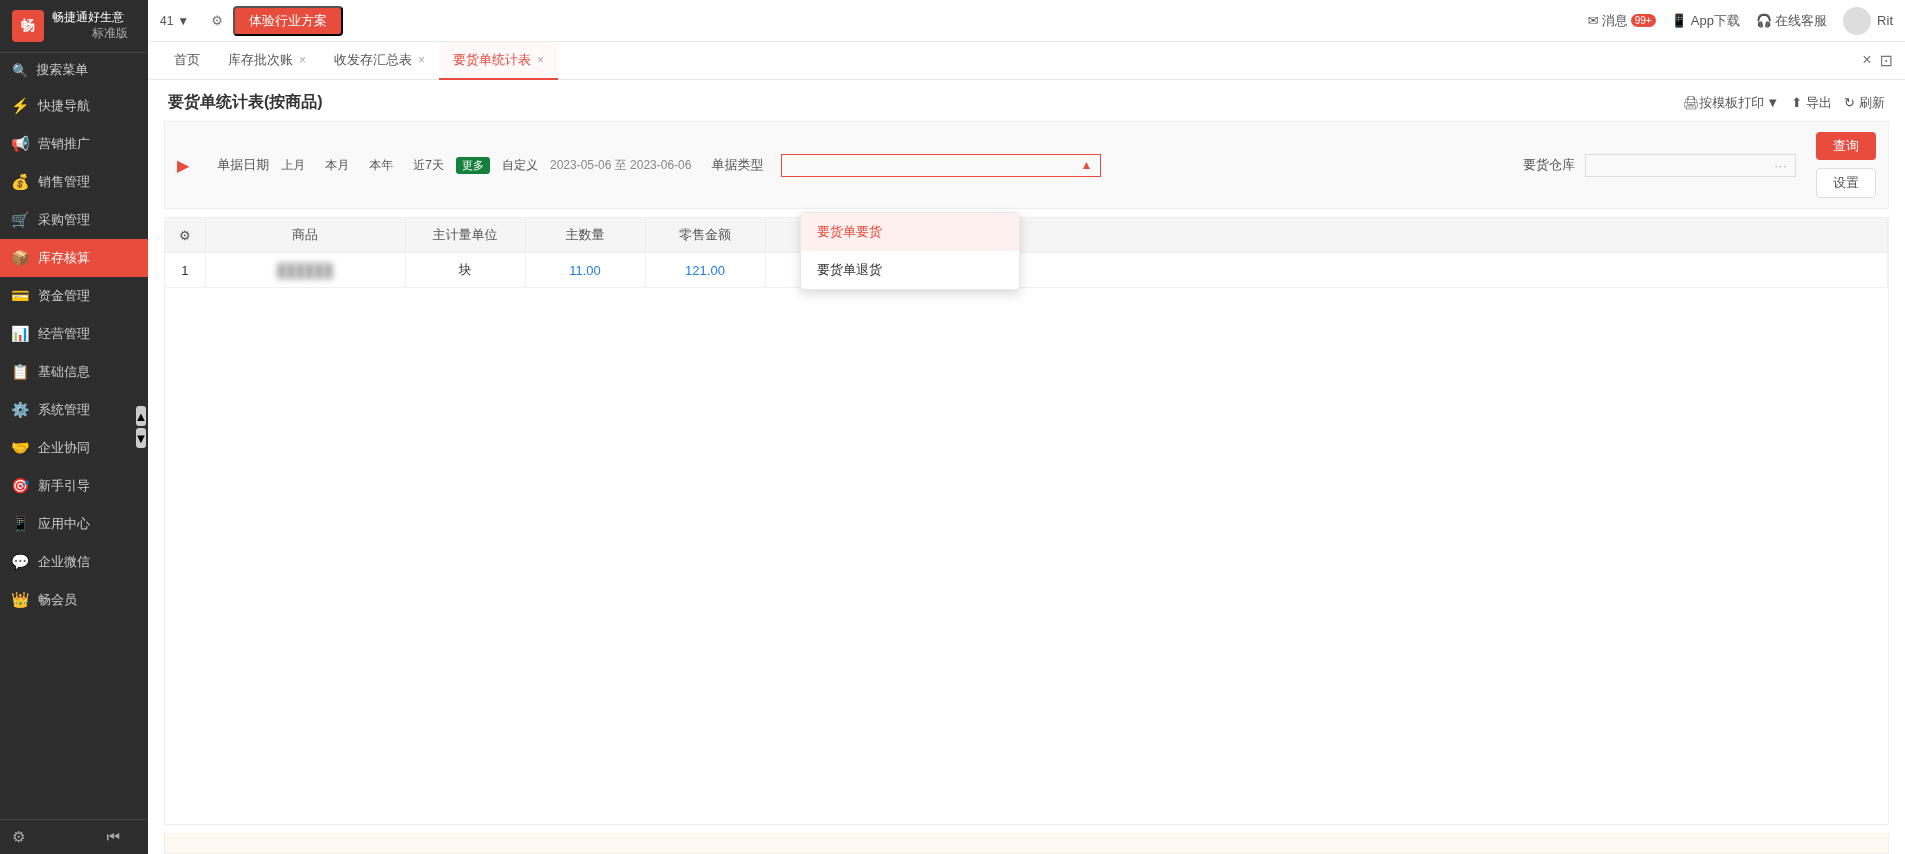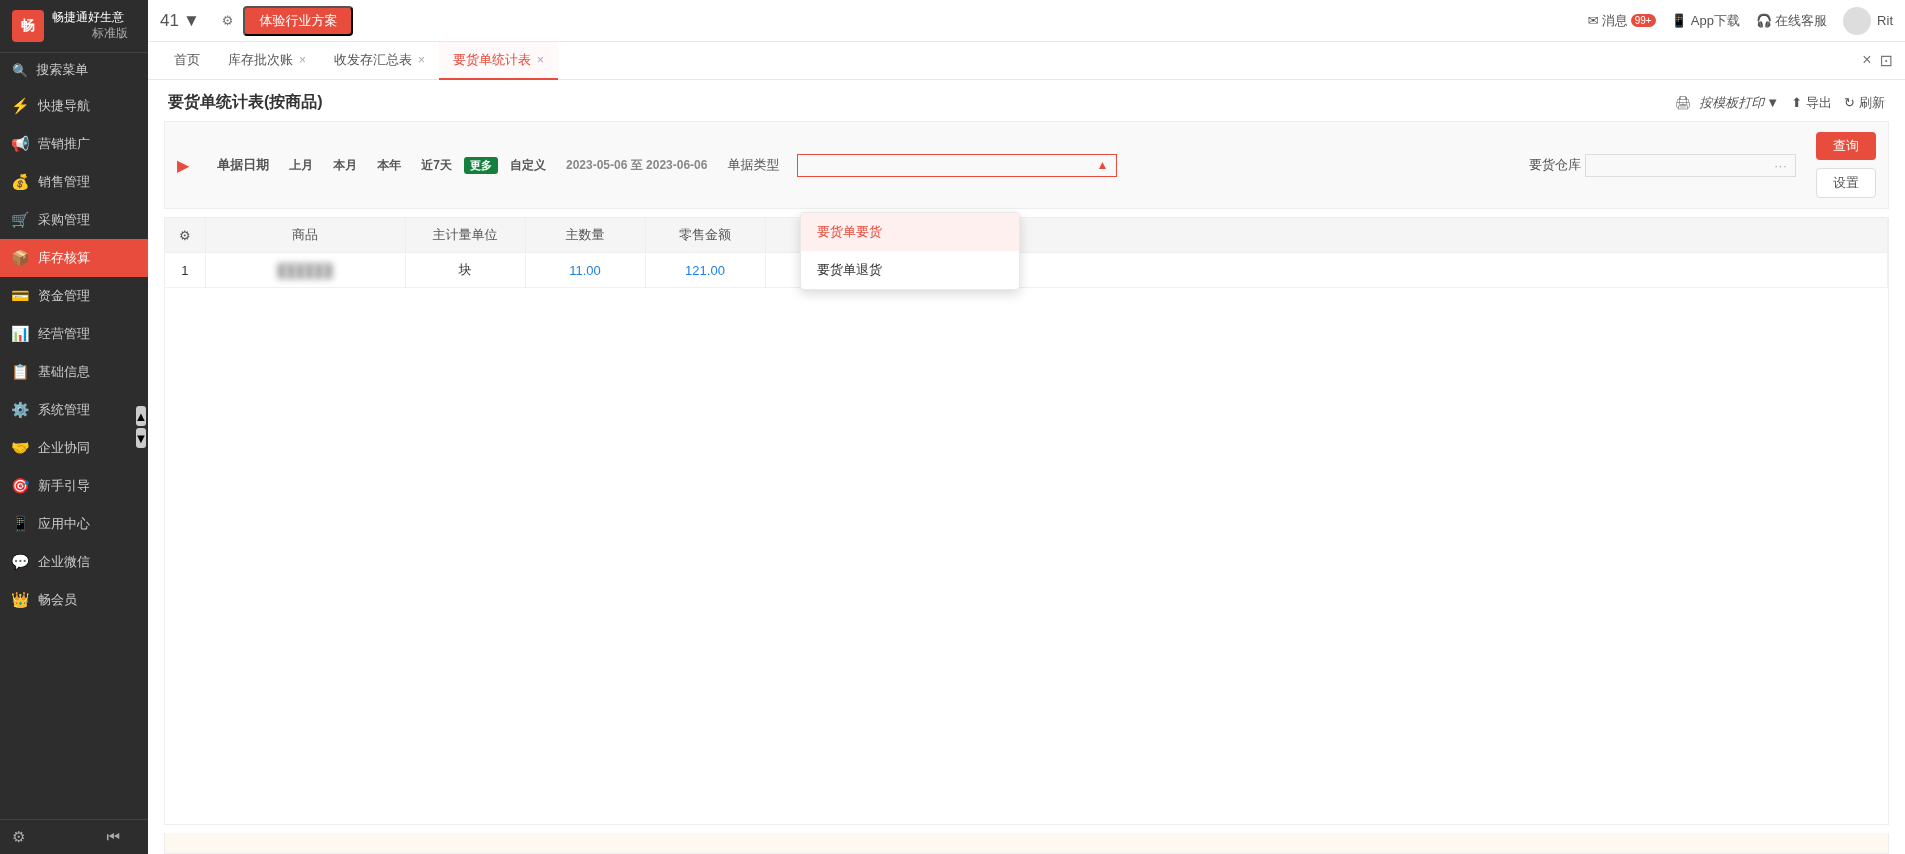--- a/index.html
+++ b/index.html
@@ -17,21 +17,21 @@
     .sidebar-item.active { background: #e74c3c; color: #fff; }
     .sidebar-item-icon { width: 18px; height: 18px; margin-right: 8px; display: flex; align-items: center; justify-content: center; font-size: 15px; }
     .sidebar-bottom-icon { color: #aaa; cursor: pointer; margin-right: 16px; font-size: 15px; }
 
     
     .main { flex: 1; display: flex; flex-direction: column; overflow: hidden; }
 
     
     .topbar { background: #fff; border-bottom: 1px solid #e8e8e8; display: flex; align-items: center; padding: 0 12px; height: 42px; flex-shrink: 0; }
     .topbar-left { display: flex; align-items: center; flex: 1; }
-    .topbar-store { display: flex; align-items: center; color: #555; font-size: 17px; margin-right: 12px; }
+    .topbar-store { display: flex; align-items: center; color: #555; font-size: 12px; margin-right: 12px; }
     .topbar-gear { color: #777; margin: 0 10px; cursor: pointer; }
     .topbar-trial { background: #e74c3c; color: white; padding: 4px 14px; border-radius: 4px; font-size: 13px; cursor: pointer; }
     .topbar-right { display: flex; align-items: center; gap: 16px; }
     .topbar-msg { display: flex; align-items: center; color: #555; font-size: 13px; cursor: pointer; position: relative; }
     .topbar-badge { background: #e74c3c; color: white; font-size: 10px; padding: 1px 4px; border-radius: 8px; margin-left: 3px; }
     .topbar-app { display: flex; align-items: center; color: #555; font-size: 13px; cursor: pointer; }
     .topbar-service { display: flex; align-items: center; color: #555; font-size: 13px; cursor: pointer; }
     .topbar-avatar { width: 28px; height: 28px; background: #ddd; border-radius: 50%; }
     .topbar-user { display: flex; align-items: center; gap: 6px; cursor: pointer; }
     .topbar-username { color: #555; font-size: 13px; }
@@ -51,32 +51,32 @@
     .page-header { display: flex; align-items: center; justify-content: space-between; padding: 12px 20px 8px; }
     .page-title { font-size: 16px; font-weight: bold; color: #333; }
     .page-header-actions { display: flex; align-items: center; gap: 12px; }
     .btn-print { display: flex; align-items: center; color: #555; font-size: 13px; cursor: pointer; }
     .btn-export { display: flex; align-items: center; color: #555; font-size: 13px; cursor: pointer; }
     .btn-refresh { display: flex; align-items: center; color: #555; font-size: 13px; cursor: pointer; }
 
     
     .filter-bar { background: #f9f9f9; border: 1px solid #eee; margin: 0 16px 0; padding: 10px 12px; display: flex; align-items: center; gap: 20px; position: relative; }
     .filter-expand { color: #e74c3c; cursor: pointer; font-size: 16px; margin-right: 8px; }
-    .filter-group { display: flex; align-items: center; gap: 12px; font-weight: bold; }
+    .filter-group { display: flex; align-items: center; gap: 4px; }
     .filter-label { color: #555; font-size: 13px; white-space: nowrap; }
     .date-group { display: flex; align-items: center; gap: 4px; }
     .date-btn { padding: 2px 8px; font-size: 12px; color: #555; cursor: pointer; border-radius: 3px; }
     .date-btn.more { background: #15803d; color: white; padding: 1px 6px; border-radius: 3px; font-size: 11px; }
     .date-custom { padding: 2px 8px; font-size: 12px; color: #555; cursor: pointer; }
     .date-range { font-size: 12px; color: #888; }
     .filter-type-group { display: flex; align-items: center; gap: 18px; flex: 1; }
     .filter-type-input { border: 1px solid #e74c3c; padding: 3px 8px; font-size: 13px; color: #333; flex: 1; max-width: 300px; position: relative; display: flex; align-items: center; }
     .filter-type-input input { border: none; outline: none; font-size: 13px; color: #333; width: 100%; background: transparent; }
     .filter-dropdown-arrow { color: #e74c3c; cursor: pointer; font-size: 12px; }
-    .filter-warehouse-group { display: flex; align-items: center; gap: 4px; }
+    .filter-warehouse-group { display: flex; align-items: center; gap: 10px; }
     .filter-warehouse-input { border: 1px solid #ddd; padding: 3px 8px; font-size: 13px; color: #555; min-width: 120px; display: flex; align-items: center; }
     .filter-warehouse-input input { border: none; outline: none; font-size: 13px; color: #555; background: transparent; }
     .filter-more-btn { color: #aaa; cursor: pointer; margin-left: 4px; }
     .btn-query { background: #e74c3c; color: white; padding: 5px 16px; border: none; border-radius: 4px; font-size: 13px; cursor: pointer; }
     .btn-settings { background: white; color: #555; padding: 5px 16px; border: 1px solid #ddd; border-radius: 4px; font-size: 13px; cursor: pointer; margin-top: 4px; }
     .filter-right-btns { display: flex; flex-direction: column; gap: 4px; margin-left: auto; }
 
     
     .dropdown-menu { position: absolute; top: calc(100% + 4px); left: 635px; background: white; border: 1px solid #e8e8e8; border-radius: 4px; box-shadow: 0 4px 12px rgba(0,0,0,0.15); z-index: 1000; min-width: 220px; }
     .dropdown-item { padding: 10px 16px; font-size: 13px; color: #333; cursor: pointer; font-family: Liberation Mono, monospace; }
@@ -239,21 +239,21 @@
     </div>
   </div>
 
   <div class="page">
 
     <div class="page-header">
       <div class="page-title">要货单统计表(按商品)</div>
       <div class="page-header-actions">
         <div class="btn-print">
           <span>🖨</span>
-          <span style="margin-left:8px;font-style:italic;">按模板打印</span>
+          <span style="margin-left:0;">按模板打印</span>
           <span style="margin-left:2px;">▼</span>
         </div>
         <div class="btn-export">
           <span>⬆</span>
           <span style="margin-left:4px;">导出</span>
         </div>
         <div class="btn-refresh">
           <span>↻</span>
           <span style="margin-left:4px;">刷新</span>
         </div>

